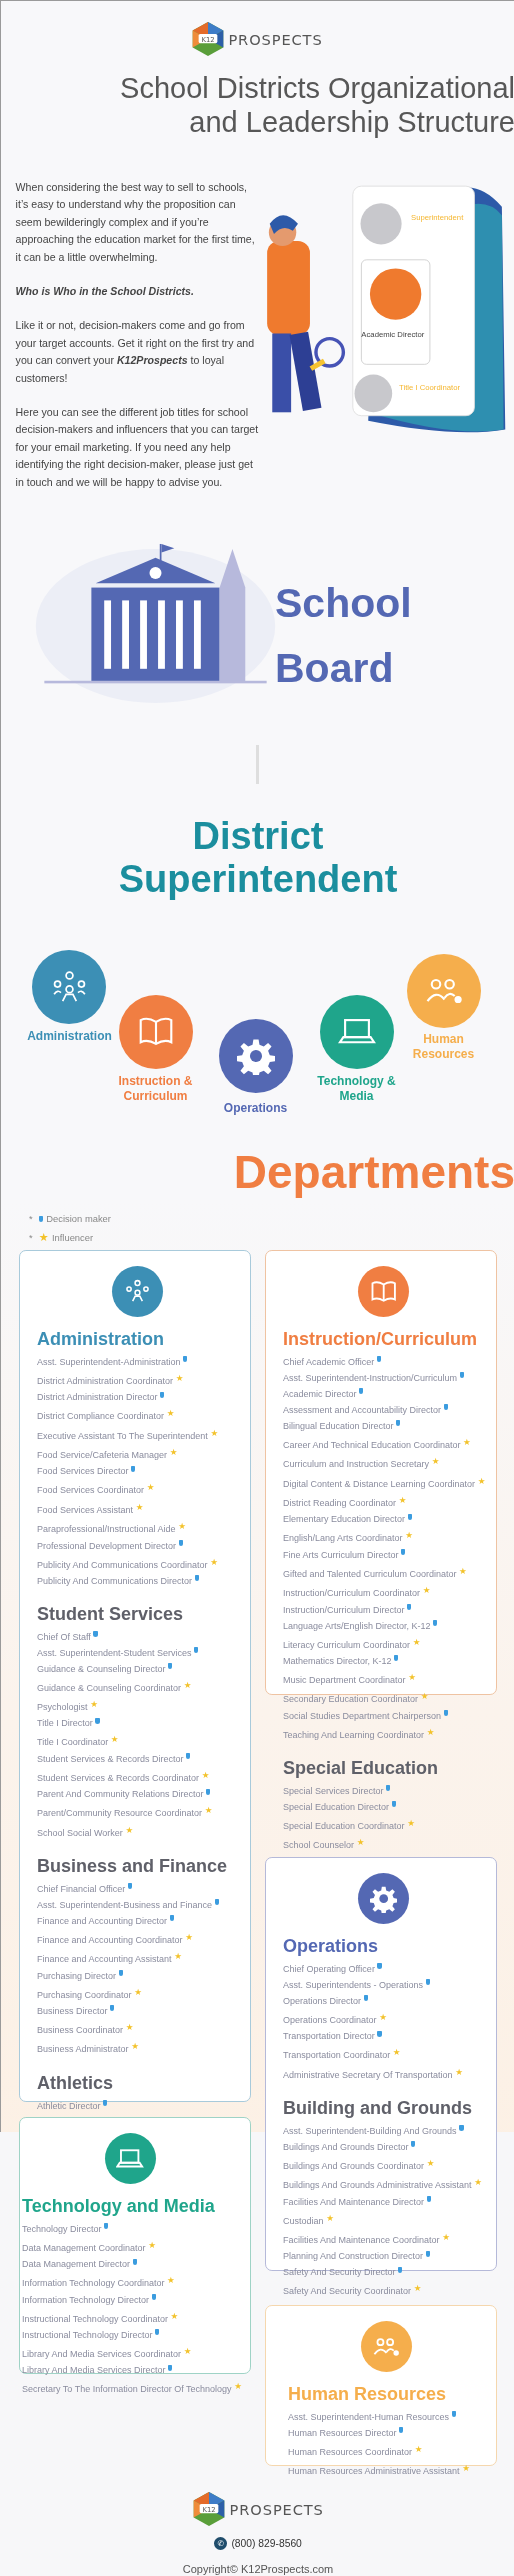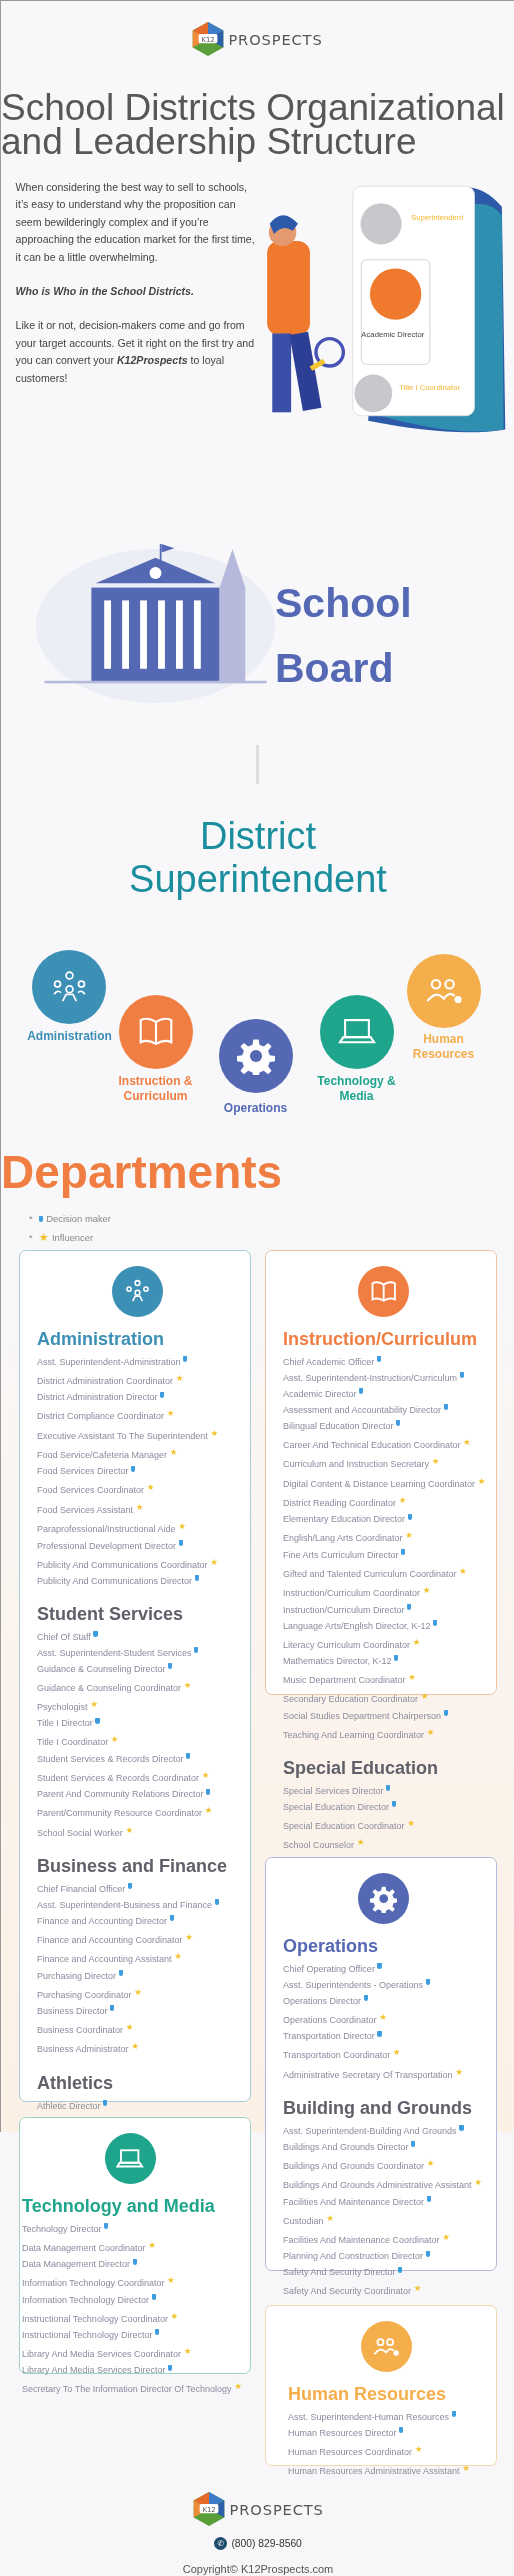--- a/index.html
+++ b/index.html
@@ -14,37 +14,37 @@
   }
   .page { position: relative; width: 514px; height: 2132px; border-left: 1.7px solid #9a9a9a; border-top: 0.9px solid #9a9a9a; background: linear-gradient(#f8f8fa 0px, #f8f8fa 1199px, #fbf3ec 1713px, #fdeede 2576px); }
   .abs { position: absolute; }
 
   
   .logo { display: flex; align-items: center; gap: 3.4px; }
   .hex { width: 34px; height: 38px; position: relative; }
   .hex svg { width: 100%; height: 100%; }
   .logo-text { font-family: "DejaVu Sans", sans-serif; font-size: 14.6px; letter-spacing: 0.9px; color: #555; }
 
-  .title { left: 0; width: 514px; top: 70px; text-align: left; font-size: 37px; line-height: 34px; color: #575757; font-weight: 400; margin-top: 20px; }
+  .title { left: 0; width: 514px; top: 70px; text-align: right; font-size: 29px; line-height: 34px; color: #575757; font-weight: 400; }
 
   .intro { left: 14.6px; top: 178px; width: 244px; font-size: 10.6px; line-height: 17.4px; color: #444; }
   .intro p { margin-bottom: 17px; }
   .intro em { font-weight: bold; }
 
   
   .illus { left: 230px; top: 180px; width: 283px; height: 257px; }
 
   .school-board-title { left: 274px; top: 570px; font-size: 41px; line-height: 65px; font-weight: bold; color: #5468b3; }
 
-  .supt-title { left: 0; width: 514px; top: 814px; text-align: center; font-size: 38px; line-height: 43px; font-weight: normal; color: #1b8e9e; }
+  .supt-title { left: 0; width: 514px; top: 814px; text-align: center; font-size: 38px; line-height: 43px; font-weight: bold; color: #1b8e9e; }
 
   .dept-circle { position: absolute; width: 74px; height: 74px; border-radius: 50%; display:flex; align-items:center; justify-content:center; }
   .dept-label { position: absolute; text-align: center; font-size: 12px; font-weight: bold; line-height: 15.4px; }
 
-  .departments-title { left: 0; width: 514px; top: 1144px; text-align: left; font-size: 46px; font-weight: bold; color: #f07e42; }
+  .departments-title { left: 0; width: 514px; top: 1144px; text-align: right; font-size: 46px; font-weight: bold; color: #f07e42; }
   .legend { left: 28px; top: 1208px; font-size: 9.4px; color: #888; line-height: 19px; }
   .legend .row { display:flex; align-items:center; gap:3.4px; }
 
   .card { position: absolute; background: #fff; border-radius: 6.9px; padding: 0 12px 10.3px 17px; }
   .card .icon-wrap { display:flex; justify-content:center; margin-top: 15.4px; }
   .card .icon-circle { width: 51px; height: 51px; border-radius:50%; display:flex; align-items:center; justify-content:center; }
   .card h2 { font-size: 18px; font-weight: bold; margin-top: 12px; margin-bottom: 3.4px; }
   .card h3 { font-size: 18px; font-weight: bold; color: #5f6069; margin-top: 15.4px; margin-bottom: 3.4px; }
   .card ul { list-style: none; }
   .card li { font-size: 9px; color: #8a8c9e; line-height: 16px; white-space: nowrap; }
@@ -80,20 +80,21 @@
   </div>
 
   <h1 class="abs title">
     <span>School Districts Organizational</span><br><span>and Leadership Structure</span>
   </h1>
 
   <div class="abs intro">
     <p>When considering the best way to sell to schools, it’s easy to understand why the proposition can seem bewilderingly complex and if you’re approaching the education market for the first time, it can be a little overwhelming.</p>
     <p><em>Who is Who in the School Districts.</em></p>
     <p><span>Like it or not, decision-makers come and go from your target accounts. Get it right on the first try and you can convert your </span><em>K12Prospects</em><span> to loyal customers!</span></p>
+    <p>Here you can see the different job titles for school decision-makers and influencers that you can target for your email marketing. If you need any help identifying the right decision-maker, please just get in touch and we will be happy to advise you.</p>
   </div>
 
   <div class="abs illus">
     <svg width="283" height="257" viewBox="0 0 330 300">
       <path d="M262 10 Q290 0 316 30 L320 290 Q260 300 160 280 L170 20 Z" fill="#2d5aa8"></path>
       <path d="M270 30 Q300 20 316 40 L318 290 Q260 300 160 270 L170 40 Z" fill="#2e8fb0"></path>
       <rect x="142" y="6" width="142" height="268" rx="10" fill="#fff" stroke="#ddd"></rect>
       <circle cx="175" cy="50" r="24" fill="#c8c8cc"></circle>
       <text x="210" y="46" font-size="9" fill="#f5b731" font-family="Liberation Sans, sans-serif">Superintendent</text>
       <rect x="152" y="92" width="80" height="122" rx="6" fill="#fff" stroke="#ccc"></rect>

